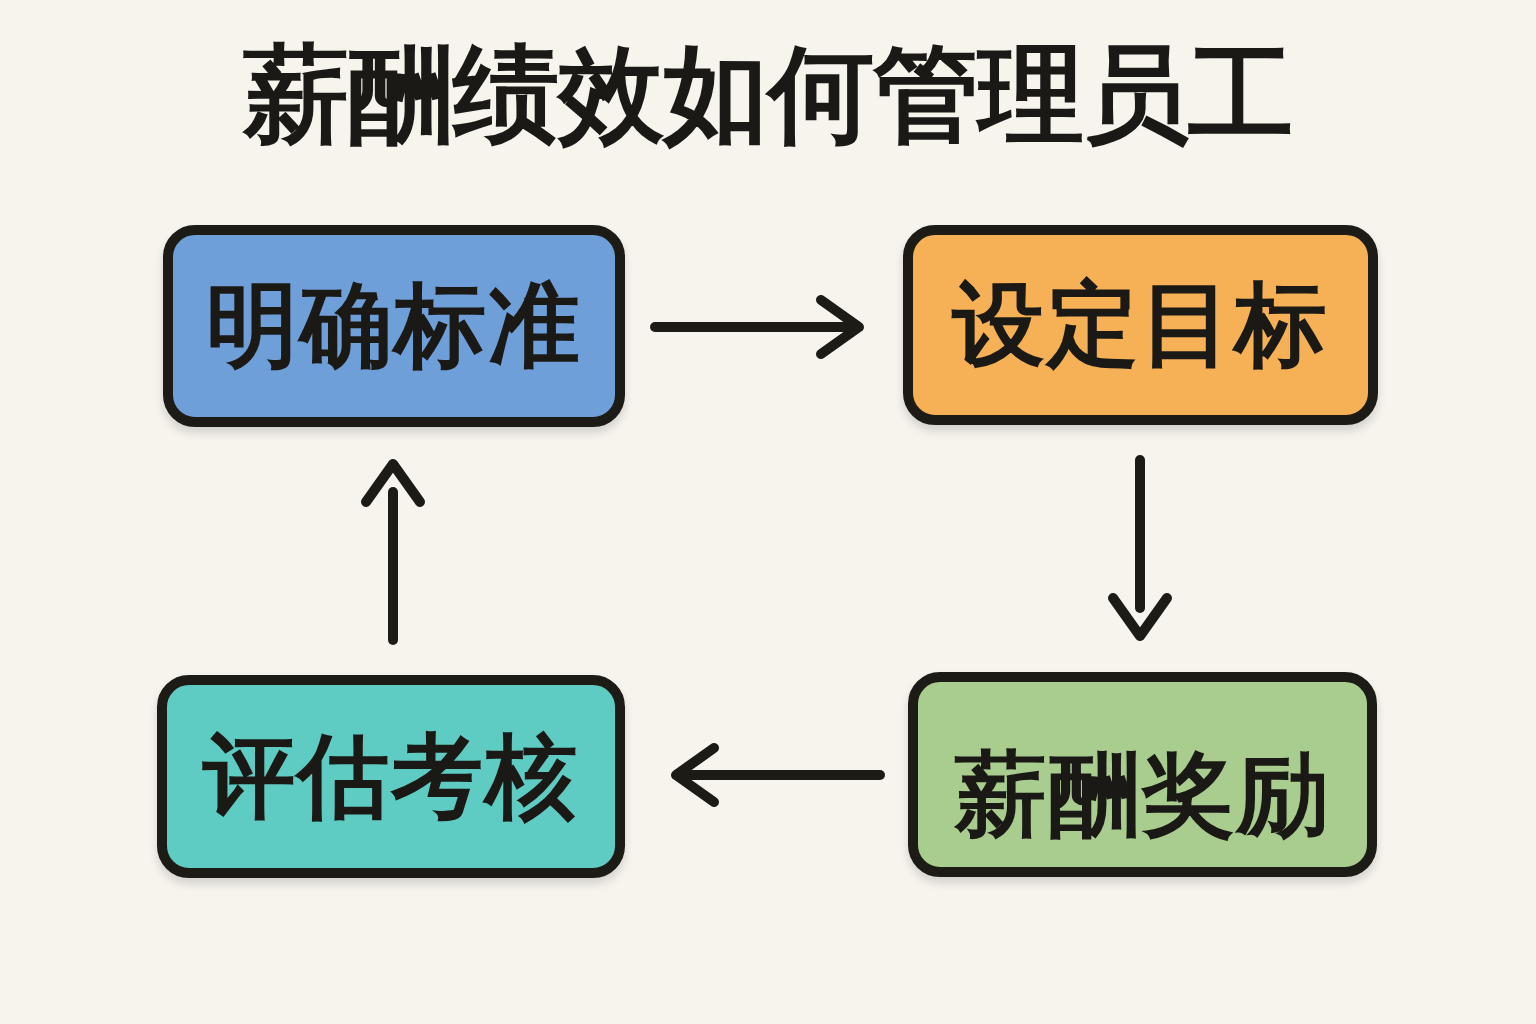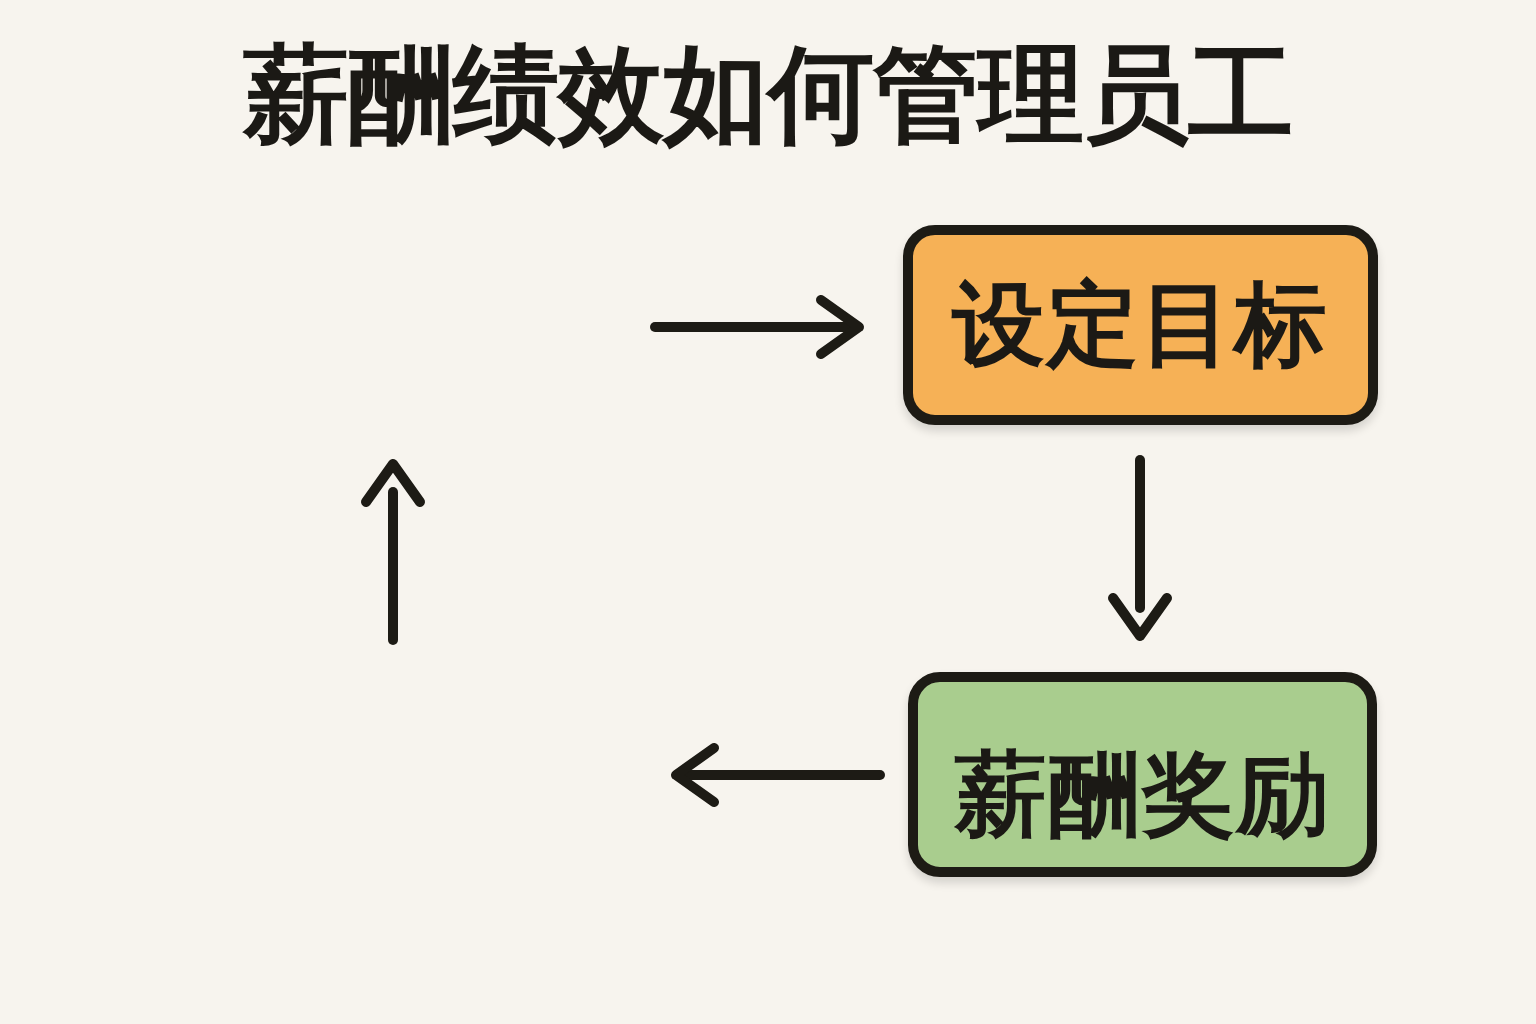--- a/index.html
+++ b/index.html
@@ -61,29 +61,35 @@
   .arrow-left  { left: 650px; top: 740px; }
   .arrow-up    { left: 353px; top: 450px; }
 </style>
 </head>
 <body>
 
 <div class="stage" style="background: rgb(247, 244, 238);">
 
   <h1 class="title" style="color: rgb(27, 25, 21); font-family: Liberation Serif, serif;">薪酬绩效如何管理员工</h1>
 
+  <div class="node node-tl" style="background: rgb(111, 159, 216); border-color: rgb(29, 27, 21);">
+    <span class="node-label" style="color: rgb(27, 25, 21);">明确标准</span>
+  </div>
 
   <div class="node node-tr" style="background: rgb(246, 177, 86); border-color: rgb(29, 27, 21);">
     <span class="node-label" style="color: rgb(27, 25, 21);">设定目标</span>
   </div>
 
   <div class="node node-br" style="background: rgb(169, 205, 142); border-color: rgb(29, 27, 21);">
     <span class="node-label" style="color: rgb(27, 25, 21); margin-top: 40px;">薪酬奖励</span>
   </div>
 
+  <div class="node node-bl" style="background: rgb(95, 204, 196); border-color: rgb(29, 27, 21);">
+    <span class="node-label" style="color: rgb(27, 25, 21);">评估考核</span>
+  </div>
 
   <svg class="arrow arrow-right" width="240" height="70" viewBox="0 0 240 70" style="color: rgb(29, 27, 21);">
     <path d="M 10 35 H 205"></path>
     <path d="M 176 8 L 214 35 L 176 62"></path>
   </svg>
 
   <svg class="arrow arrow-down" width="80" height="200" viewBox="0 0 80 200" style="color: rgb(29, 27, 21);">
     <path d="M 40 10 V 158"></path>
     <path d="M 13 148 L 40 186 L 67 148"></path>
   </svg>

